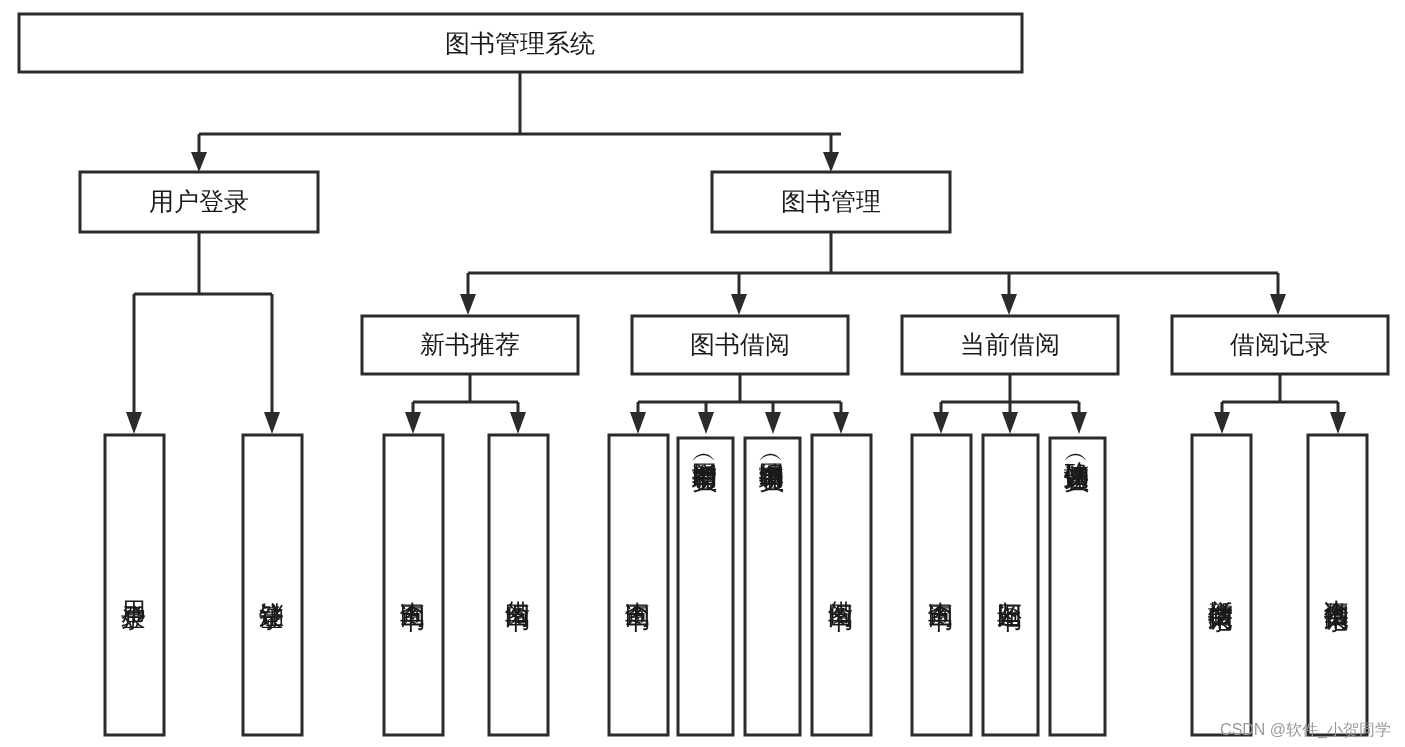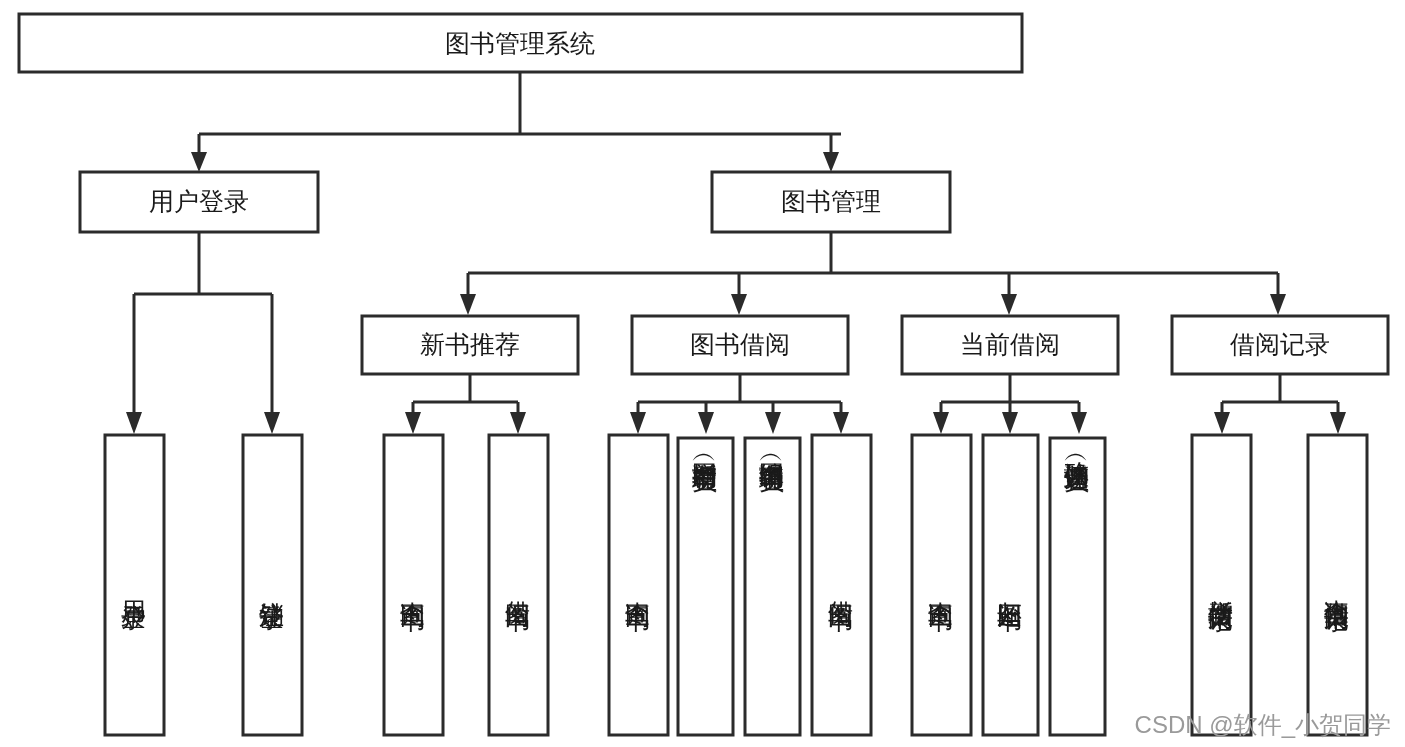--- a/index.html
+++ b/index.html
@@ -40,21 +40,21 @@
   }
   .arrow-head {
     fill: #2b2b2b;
     stroke: none;
   }
   .watermark {
     position: absolute;
     right: 14px;
     bottom: 6px;
     font-family: "Liberation Sans", "DejaVu Sans", sans-serif;
-    font-size: 24px;
+    font-size: 16px;
     color: #9a9a9a;
     white-space: nowrap;
     pointer-events: none;
   }
 </style>
 </head>
 <body>
 
 <svg id="diagram" viewBox="0 0 1405 747" xmlns="http://www.w3.org/2000/svg">
 

